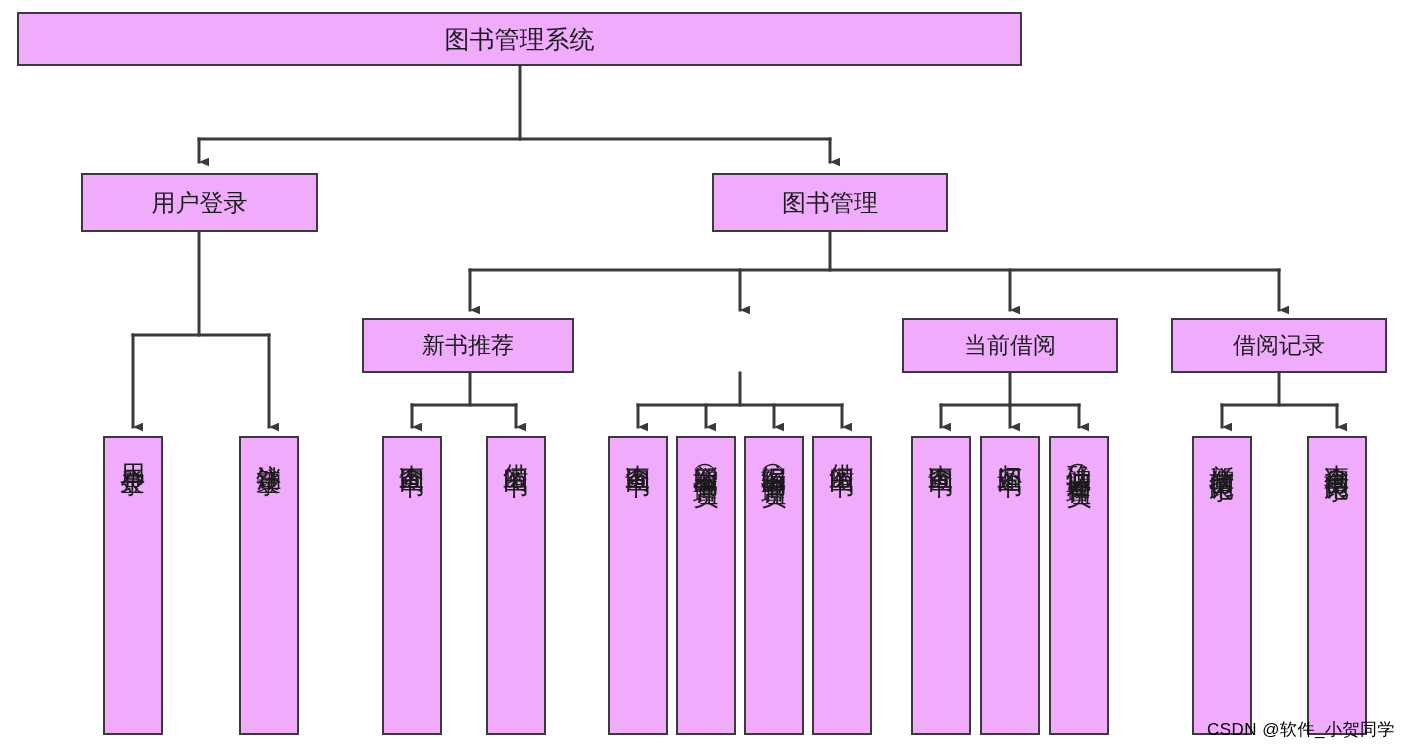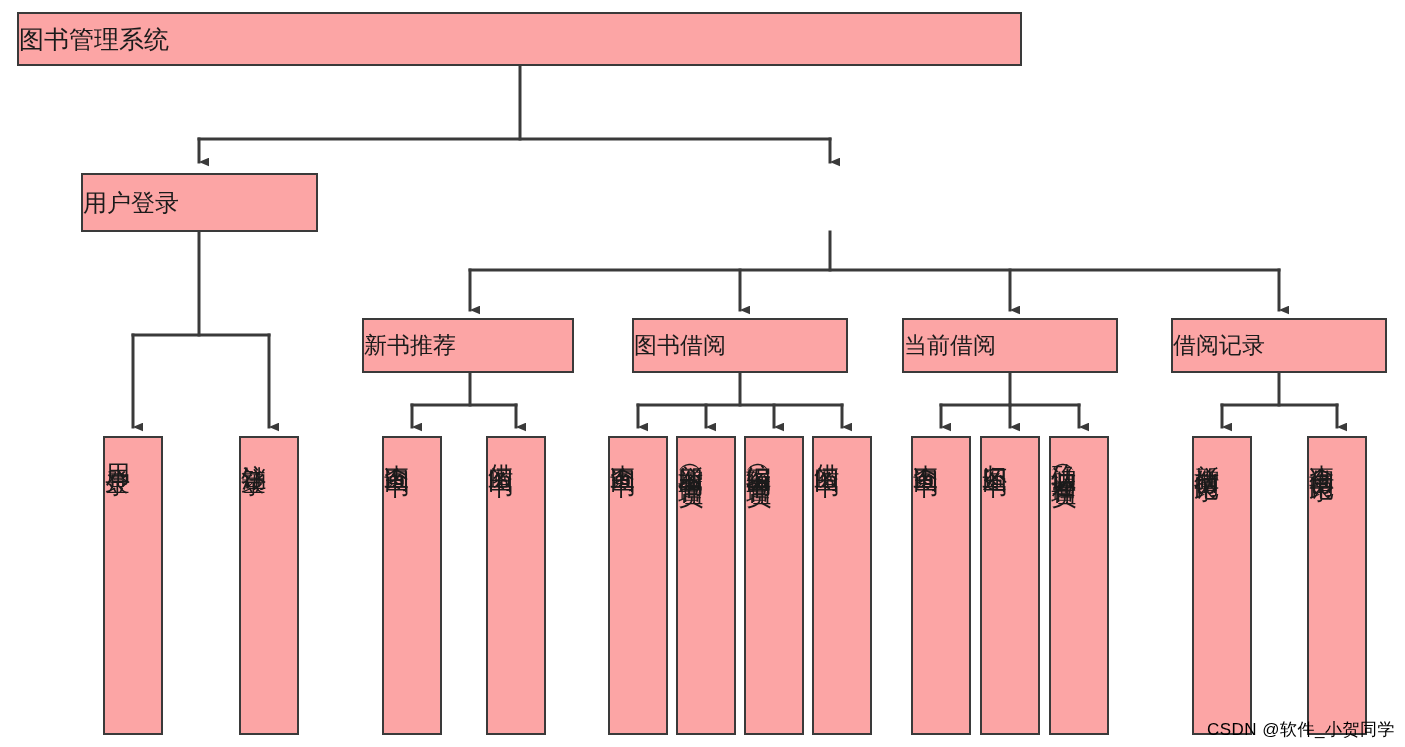--- a/index.html
+++ b/index.html
@@ -21,24 +21,25 @@
   svg.wires {
     position: absolute;
     left: 0;
     top: 0;
     width: 1405px;
     height: 747px;
   }
   .node {
     position: absolute;
     box-sizing: border-box;
-    background: #fca5a5;
+    background: #f0abfc;
     border: 2.5px solid #3a3a3a;
     display: flex;
     align-items: center;
+    justify-content: center;
     z-index: 3;
   }
   .node-label {
     color: #1b1b1b;
     text-align: center;
     line-height: 1.0;
     white-space: nowrap;
   }
   .root .node-label {
     font-size: 25px;
@@ -126,26 +127,26 @@
     </g>
   </svg>
 
   <div class="node root" style="left:17px; top:12px; width:1005px; height:54px;">
     <span class="node-label">图书管理系统</span>
   </div>
 
   <div class="node lvl1" style="left:81px; top:173px; width:237px; height:59px;">
     <span class="node-label">用户登录</span>
   </div>
+  <div class="node lvl1" style="left:712px; top:173px; width:236px; height:59px;">
+    <span class="node-label">图书管理</span>
+  </div>
 
   <div class="node lvl2" style="left:362px; top:318px; width:212px; height:55px;">
     <span class="node-label">新书推荐</span>
-  </div>
-  <div class="node lvl2" style="left:632px; top:318px; width:216px; height:55px;">
-    <span class="node-label">图书借阅</span>
   </div>
   <div class="node lvl2" style="left:1171px; top:318px; width:216px; height:55px;">
     <span class="node-label">借阅记录</span>
   </div>
   <div class="node lvl2" style="left:902px; top:318px; width:216px; height:55px;">
     <span class="node-label">当前借阅</span>
   </div>
 
   <div class="node leaf" style="left:103px; top:436px; width:60px; height:299px;">
     <span class="node-label">用户登录</span>

